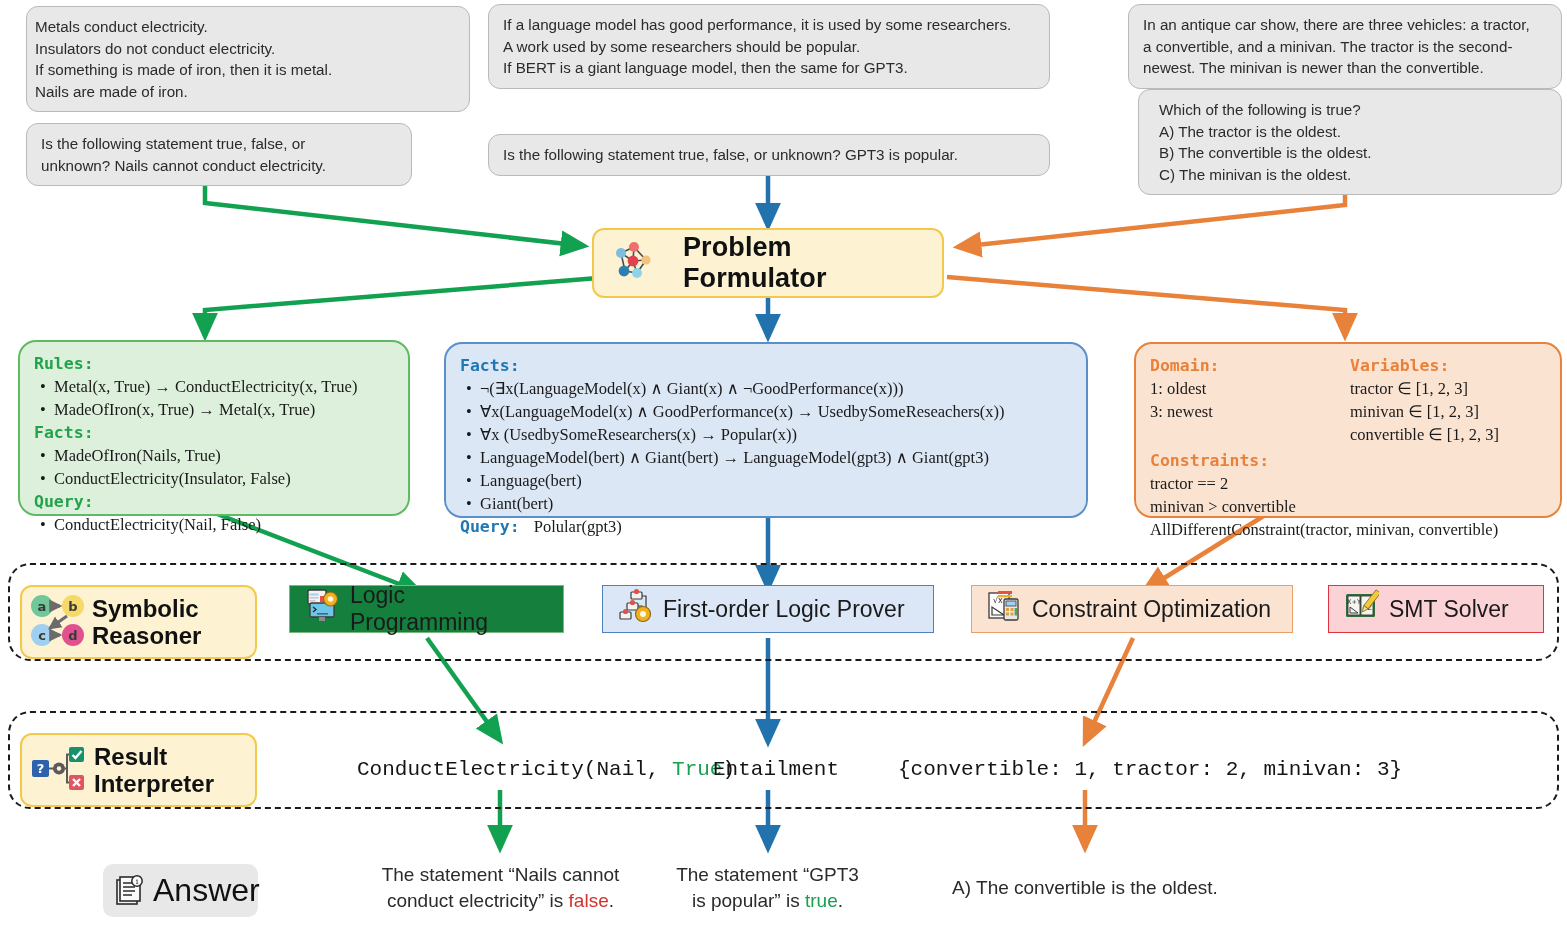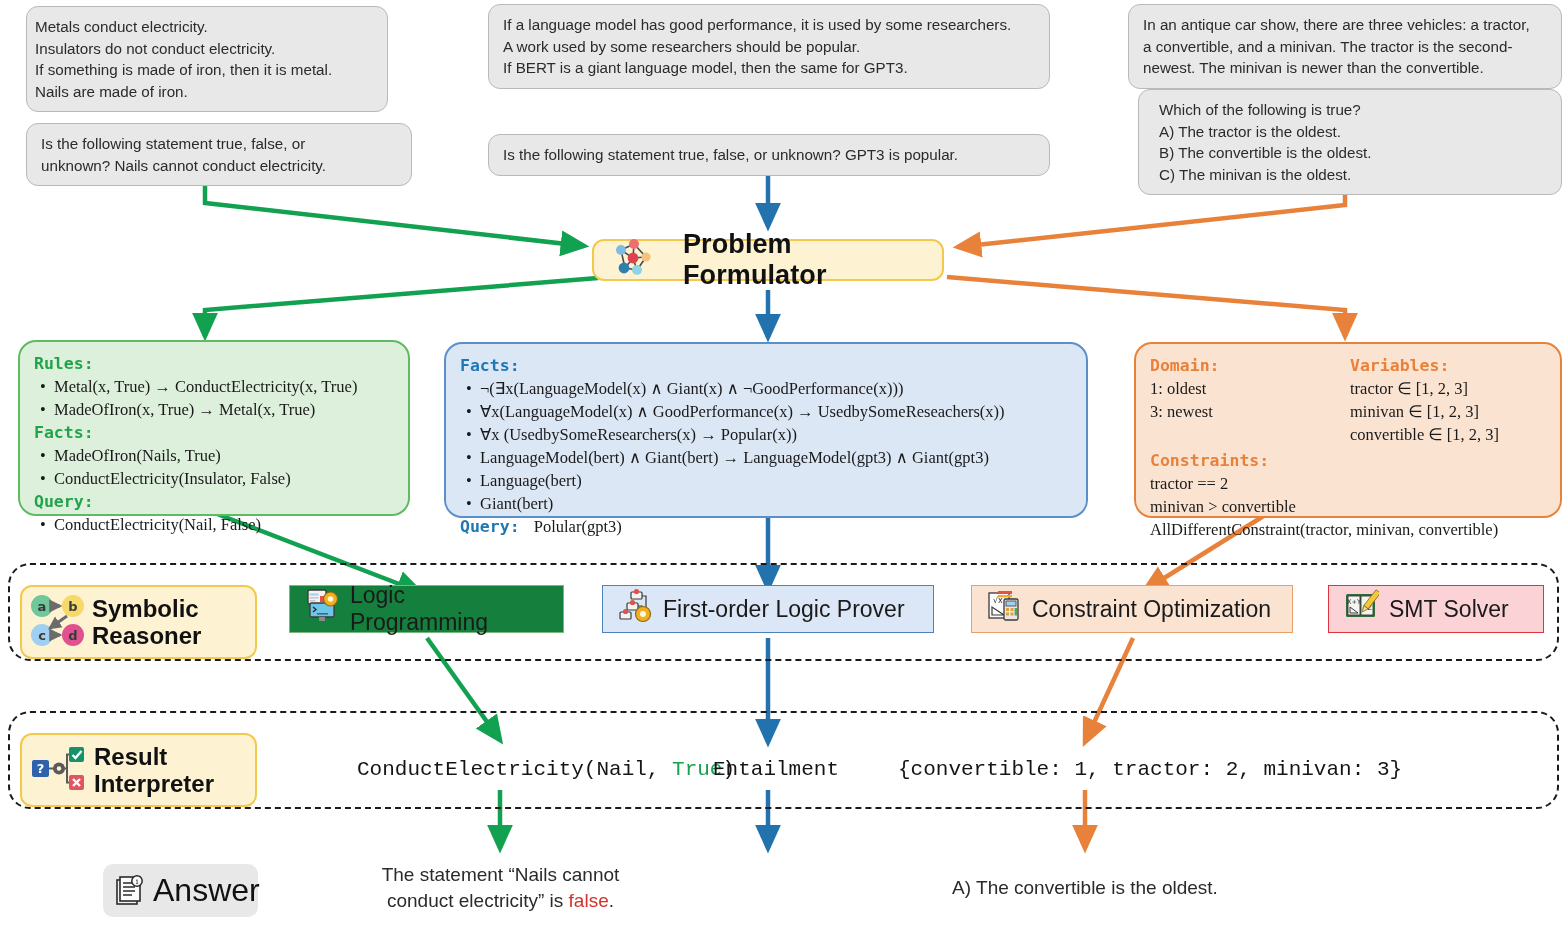--- a/index.html
+++ b/index.html
@@ -136,21 +136,21 @@
       <path d="M1133,638 L1085,742" stroke="#e8813a" marker-end="url(#ao)"></path>
 
       <path d="M500,790 L500,848" stroke="#12a150" marker-end="url(#ag)"></path>
 
       <path d="M768,790 L768,848" stroke="#2273ad" marker-end="url(#ab)"></path>
 
       <path d="M1085,790 L1085,848" stroke="#e8813a" marker-end="url(#ao)"></path>
     </g>
   </svg>
 
-  <div class="bubble" style="left:26px;top:6px;width:362px;padding-left:8px;">
+  <div class="bubble" style="left:26px;top:6px;width:444px;padding-left:8px;">
     <div>Metals conduct electricity.</div>
     <div>Insulators do not conduct electricity.</div>
     <div>If something is made of iron, then it is metal.</div>
     <div>Nails are made of iron.</div>
   </div>
 
   <div class="bubble" style="left:26px;top:123px;width:386px;">
     <div>Is the following statement true, false, or</div>
     <div>unknown?  Nails cannot conduct electricity.</div>
   </div>
@@ -171,21 +171,21 @@
     <div>newest. The minivan is newer than the convertible.</div>
   </div>
 
   <div class="bubble" style="left:1138px;top:89px;width:424px;padding-left:20px;">
     <div>Which of the following is true?</div>
     <div>A) The tractor is the oldest.</div>
     <div>B) The convertible is the oldest.</div>
     <div>C) The minivan is the oldest.</div>
   </div>
 
-  <div class="formulator" style="left:592px;top:239px;width:352px;height:42px;gap:29px;">
+  <div class="formulator" style="left:592px;top:228px;width:352px;height:70px;gap:29px;">
     <span style="flex:0 0 auto;">
       <svg width="42" height="42" viewBox="0 0 42 42">
         <g stroke="#4a4a52" stroke-width="1.6" fill="none">
           <path d="M9,13 L22,7 M9,13 L21,21 M9,13 L13,31 M22,7 L21,21 M22,7 L34,20 M21,21 L34,20 M21,21 L13,31 M21,21 L25,33 M13,31 L25,33 M34,20 L25,33"></path>
         </g>
         <circle cx="9" cy="13" r="5" fill="#7fbde0"></circle>
         <circle cx="22" cy="7" r="5" fill="#ef6f6f"></circle>
         <circle cx="21" cy="21" r="5.4" fill="#e0414f"></circle>
         <circle cx="34" cy="20" r="4.6" fill="#f4c27a"></circle>
         <circle cx="12" cy="31" r="5.4" fill="#2d7fb0"></circle>
@@ -403,18 +403,22 @@
       </svg>
     </span>
     <span class="alabel">Answer</span>
   </div>
 
   <div class="ans" style="left:358px;top:862px;width:285px;">
     <div>The statement “Nails cannot</div>
     <div><span>conduct electricity” is </span><span class="fcol">false</span><span>.</span></div>
   </div>
 
+  <div class="ans" style="left:655px;top:862px;width:225px;">
+    <div>The statement “GPT3</div>
+    <div><span>is popular” is </span><span class="tcol">true</span><span>.</span></div>
+  </div>
 
   <div class="ans" style="left:930px;top:875px;width:310px;">
     <div>A) The convertible is the oldest.</div>
   </div>
 
 </div>
 
 </body></html>

